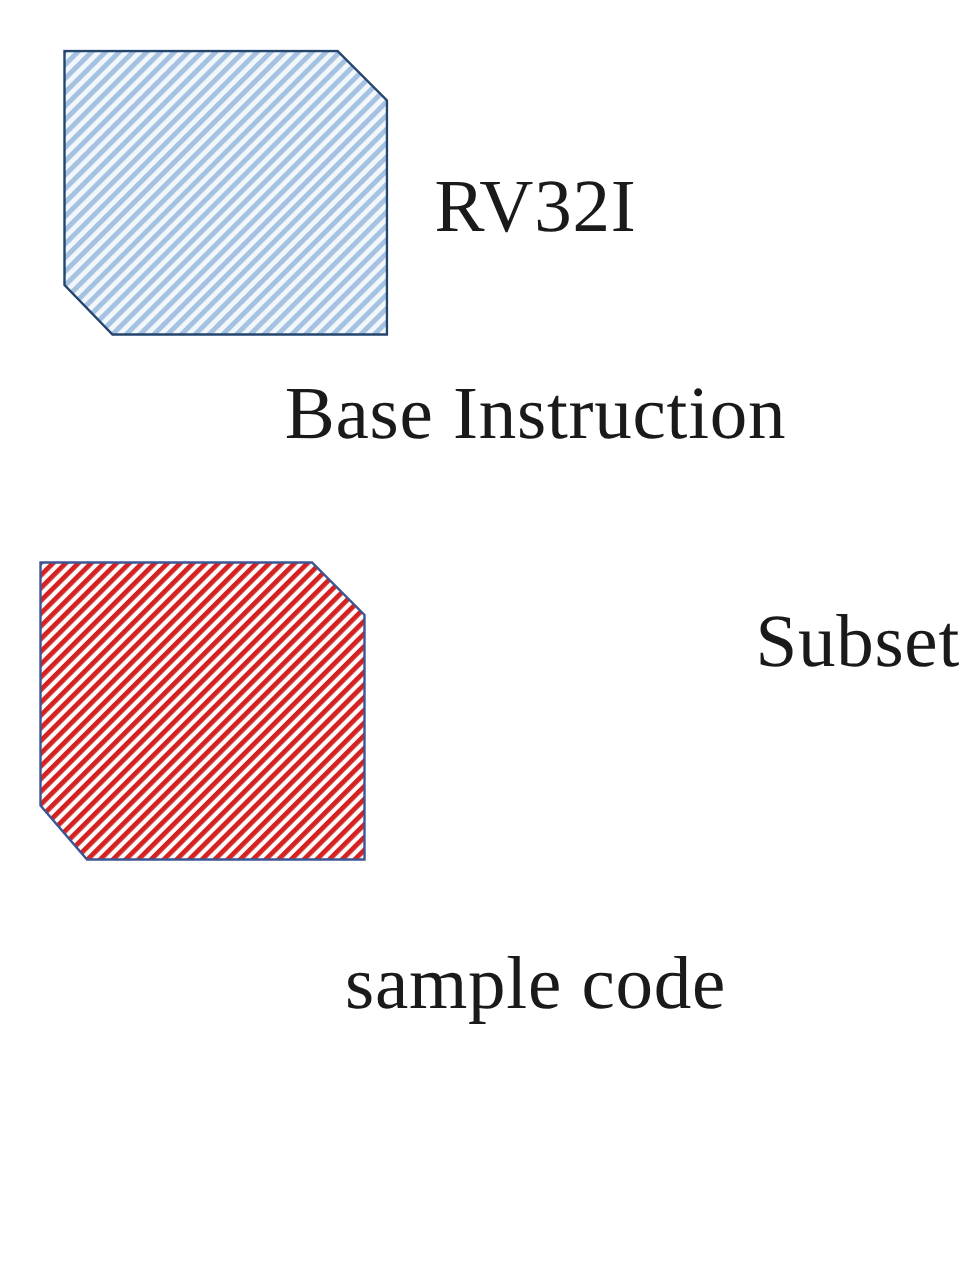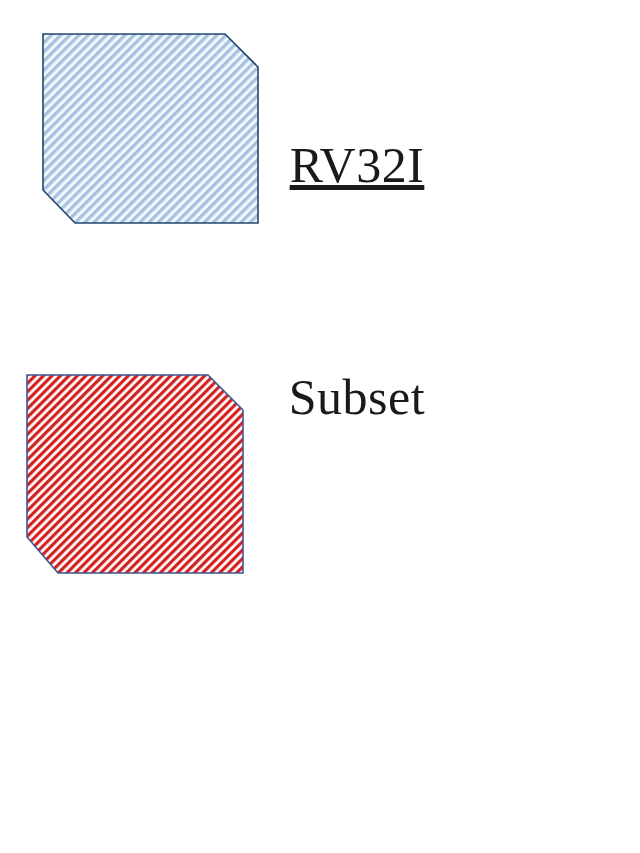--- a/index.html
+++ b/index.html
@@ -35,23 +35,23 @@
     position: absolute;
     left: 74px;
     width: 566px;
     text-align: center;
     font-size: 50px;
     line-height: 50px;
     color: #1a1a1a;
     letter-spacing: 0.5px;
     white-space: nowrap;
   }
-  .title-line.l1 { top: 140px; text-decoration: underline; }
+  .title-line.l1 { top: 112px; }
   .title-line.l2 { top: 250px; }
-  .title-line.l3 { top: 372px; }
+  .title-line.l3 { top: 402px; text-align: right; }
   .title-line.l4 { top: 510px; }
   .title-line.l5 { top: 630px; }
 </style>
 </head>
 <body>
 
 <div class="page">
 
   <svg class="shape blue-sq" width="217" height="191" viewBox="0 0 217 191" aria-hidden="true">
     <defs>
@@ -67,15 +67,17 @@
     <defs>
       <pattern id="hatch-red" patternUnits="userSpaceOnUse" width="6" height="6" patternTransform="rotate(-45)">
         <rect x="0" y="0" width="6" height="6" fill="#fefdfd"></rect>
         <rect x="0" y="0" width="6" height="3.2" fill="#d42121"></rect>
       </pattern>
     </defs>
     <polygon points="1,1 182,1 217,36 217,199 32,199 1,163" fill="url(#hatch-red)" stroke-width="1.6" stroke-linejoin="miter" stroke="#3c5694"></polygon>
   </svg>
 
   <div class="title-line l1">RV32I</div>
+  <div class="title-line l2">Base Instruction</div>
   <div class="title-line l3">Subset</div>
+  <div class="title-line l5">sample code</div>
 
 </div>
 
 </body></html>

